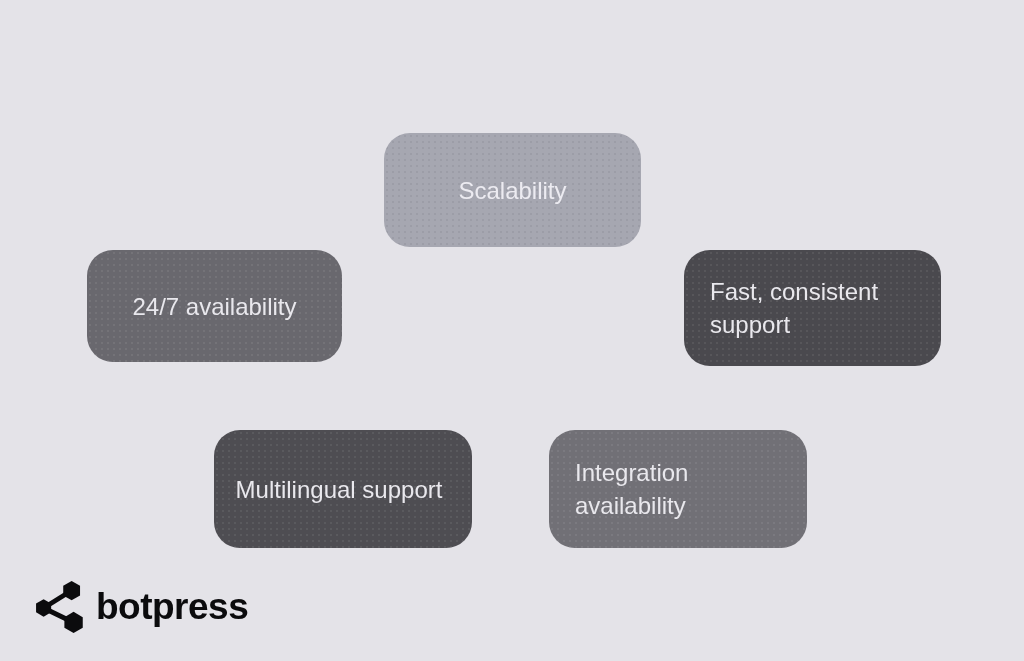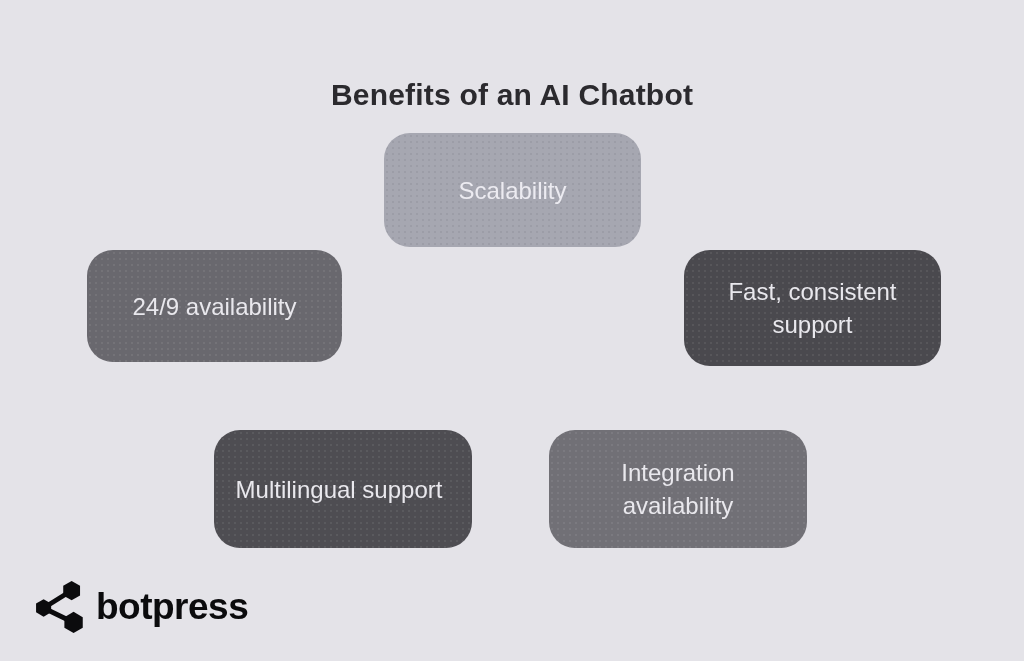--- a/index.html
+++ b/index.html
@@ -27,21 +27,21 @@
     font-size: 30px;
     font-weight: 700;
     letter-spacing: 0.2px;
     color: #2b2a2e;
   }
   .box {
     position: absolute;
     display: flex;
     align-items: center;
     justify-content: center;
-    text-align: center;
+    text-align: left;
     border-radius: 26px;
     font-size: 24px;
     line-height: 33px;
     padding: 0 26px;
     box-sizing: border-box;
     background-size: 6px 6px;
   }
   .box-dark {
     background-image: radial-gradient(rgba(255,255,255,0.07) 1px, transparent 1.3px);
     color: #e9e8ed;
@@ -87,28 +87,27 @@
     font-weight: 700;
     letter-spacing: -0.5px;
     color: #0b0b0d;
   }
 </style>
 </head>
 <body>
 
 <div class="canvas">
 
-  <h1 class="title">Benefits of an AI Chatbot</h1>
 
   <div class="box box-scalability">
     <span>Scalability</span>
   </div>
 
   <div class="box box-dark box-availability">
-    <span>24/9 availability</span>
+    <span>24/7 availability</span>
   </div>
 
   <div class="box box-dark box-fast">
     <span>Fast, consistent support</span>
   </div>
 
   <div class="box box-dark box-multilingual">
     <span>Multilingual support</span>
   </div>
 

